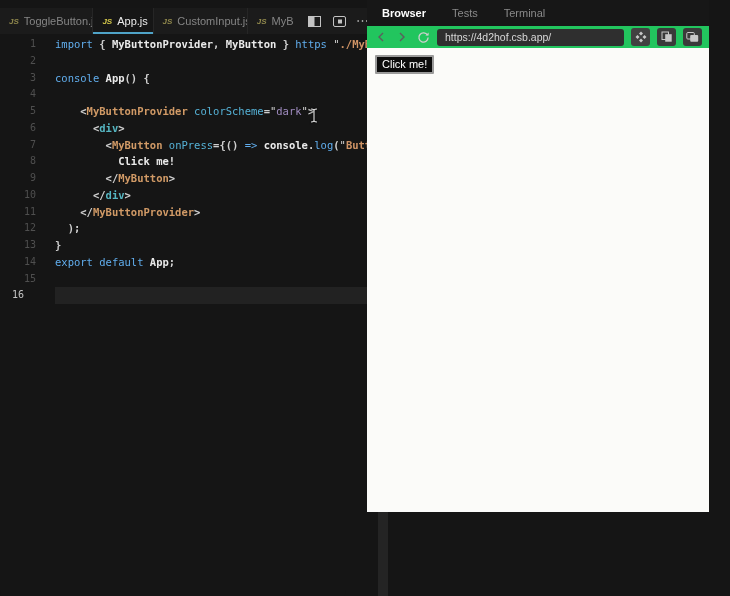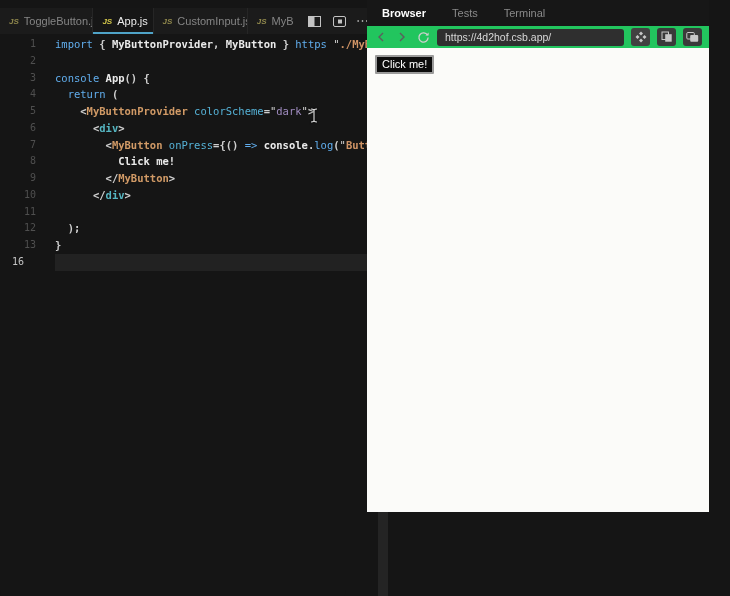--- a/index.html
+++ b/index.html
@@ -118,21 +118,20 @@
         <div class="cl">
           <span class="g">2</span>
           <span class="c"></span>
         </div>
         <div class="cl">
           <span class="g">3</span>
           <span class="c"><span class="tk-kw">console </span><span class="tk-id">App</span><span class="tk-pun">() {</span></span>
         </div>
         <div class="cl">
           <span class="g">4</span>
-          <span class="c"><span class="tk-pun">  </span><span class="tk-kw">return</span><span class="tk-pun"> (</span></span>
         </div>
         <div class="cl">
           <span class="g">5</span>
           <span class="c"><span class="tk-pun">    &lt;</span><span class="tk-cmp">MyButtonProvider</span><span class="tk-pun"> </span><span class="tk-attr">colorScheme</span><span class="tk-pun">=</span><span class="tk-strq">"</span><span class="tk-purple">dark</span><span class="tk-strq">"</span><span class="tk-pun">&gt;</span></span>
         </div>
         <div class="cl">
           <span class="g">6</span>
           <span class="c"><span class="tk-pun">      &lt;</span><span class="tk-tag">div</span><span class="tk-pun">&gt;</span></span>
         </div>
         <div class="cl">
@@ -146,28 +145,37 @@
         <div class="cl">
           <span class="g">9</span>
           <span class="c"><span class="tk-pun">        &lt;/</span><span class="tk-cmp">MyButton</span><span class="tk-pun">&gt;</span></span>
         </div>
         <div class="cl">
           <span class="g">10</span>
           <span class="c"><span class="tk-pun">      &lt;/</span><span class="tk-tag">div</span><span class="tk-pun">&gt;</span></span>
         </div>
         <div class="cl">
           <span class="g">11</span>
+          <span class="c"><span class="tk-pun">    &lt;/</span><span class="tk-cmp">MyButtonProvider</span><span class="tk-pun">&gt;</span></span>
         </div>
         <div class="cl">
           <span class="g">12</span>
           <span class="c"><span class="tk-pun">  );</span></span>
         </div>
         <div class="cl">
           <span class="g">13</span>
           <span class="c"><span class="tk-pun">}</span></span>
+        </div>
+        <div class="cl">
+          <span class="g">14</span>
+          <span class="c"><span class="tk-kw">export </span><span class="tk-kw">default </span><span class="tk-id">App</span><span class="tk-pun">;</span></span>
+        </div>
+        <div class="cl">
+          <span class="g">15</span>
+          <span class="c"></span>
         </div>
         <div class="cl cur">
           <span class="g">16</span>
           <span class="c"></span>
         </div>
       </div>
 
     <svg class="ibeam" viewBox="0 0 8 15">
       <path d="M1 1 Q3 1 4 2 Q5 1 7 1 M4 2 V13 M1 14 Q3 14 4 13 Q5 14 7 14" fill="none" stroke="#e3e3e3" stroke-width="1.1"></path>
     </svg>

